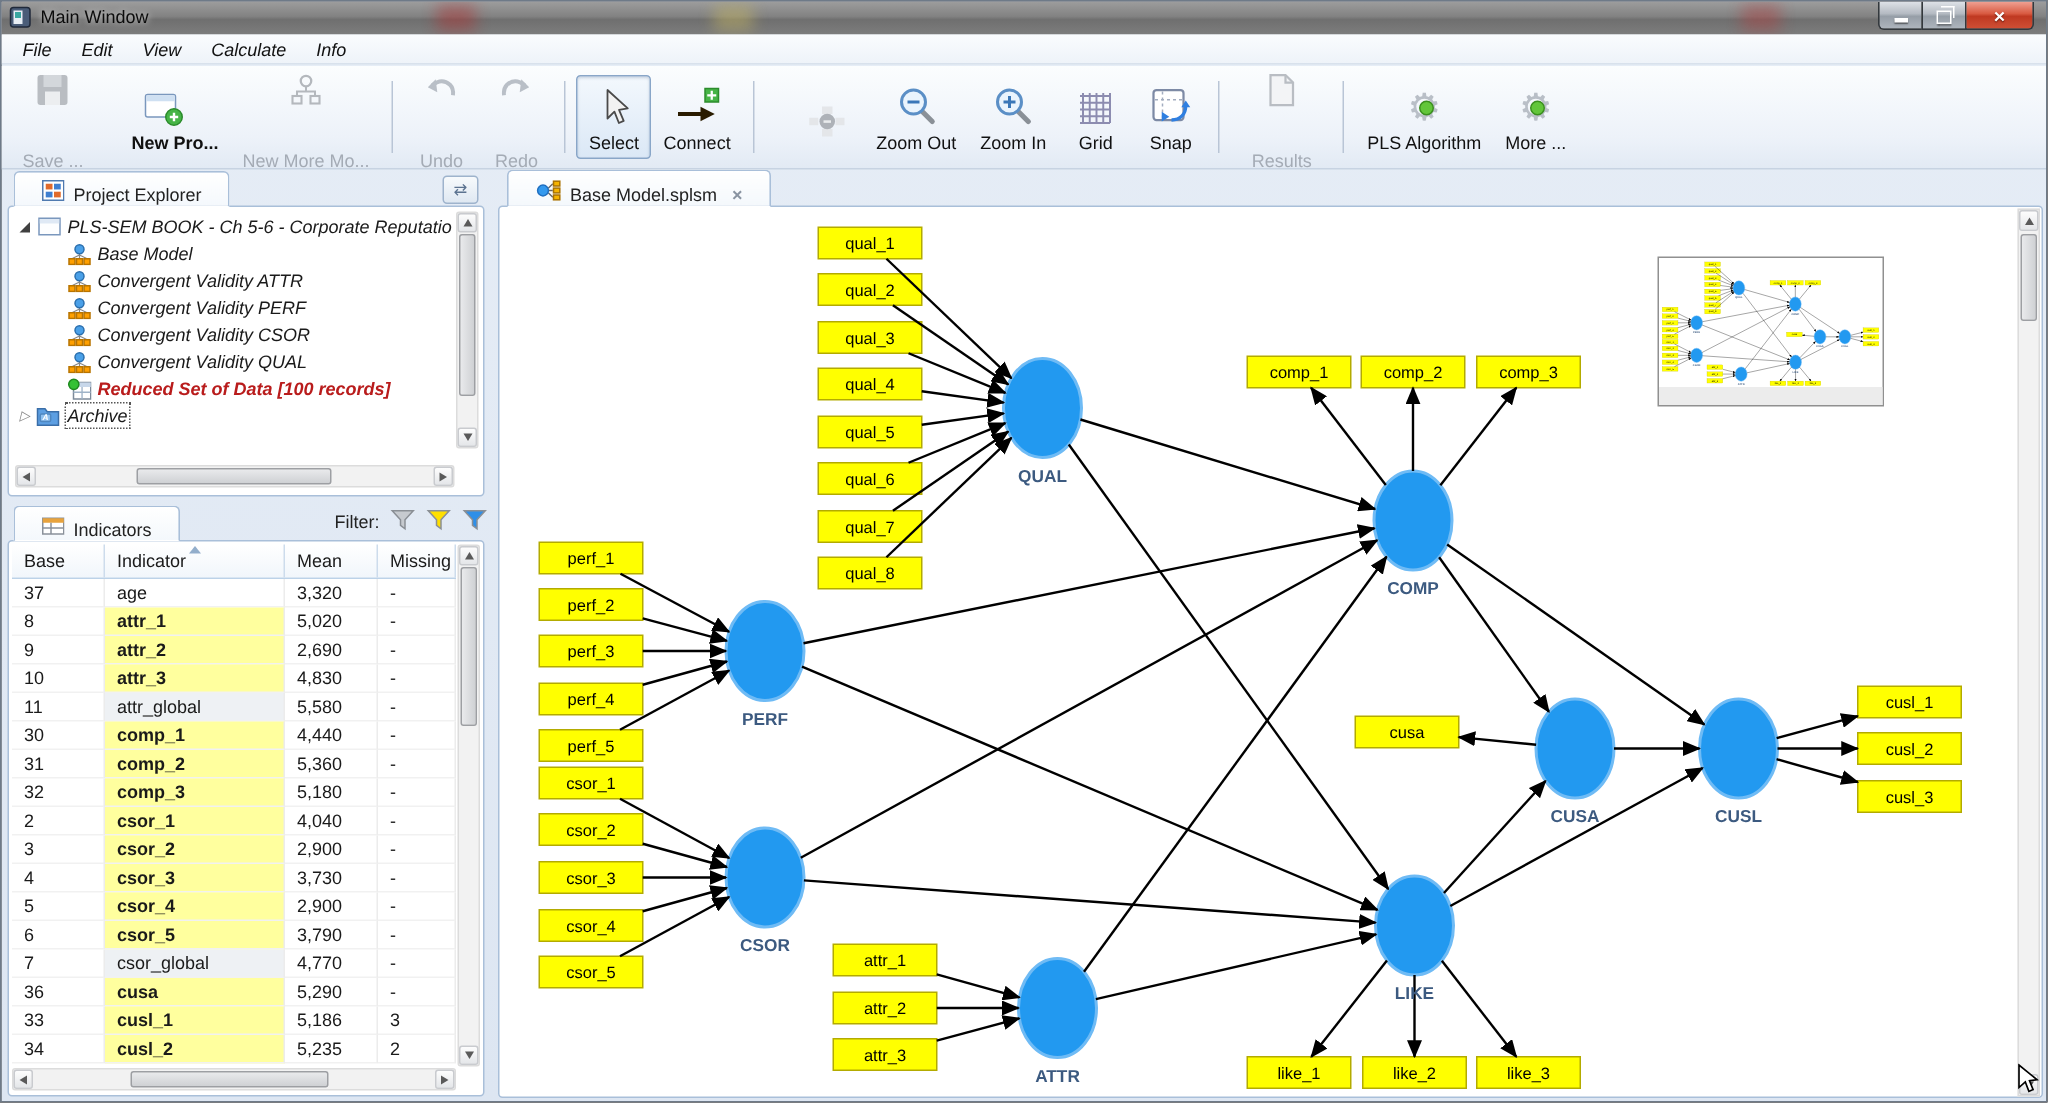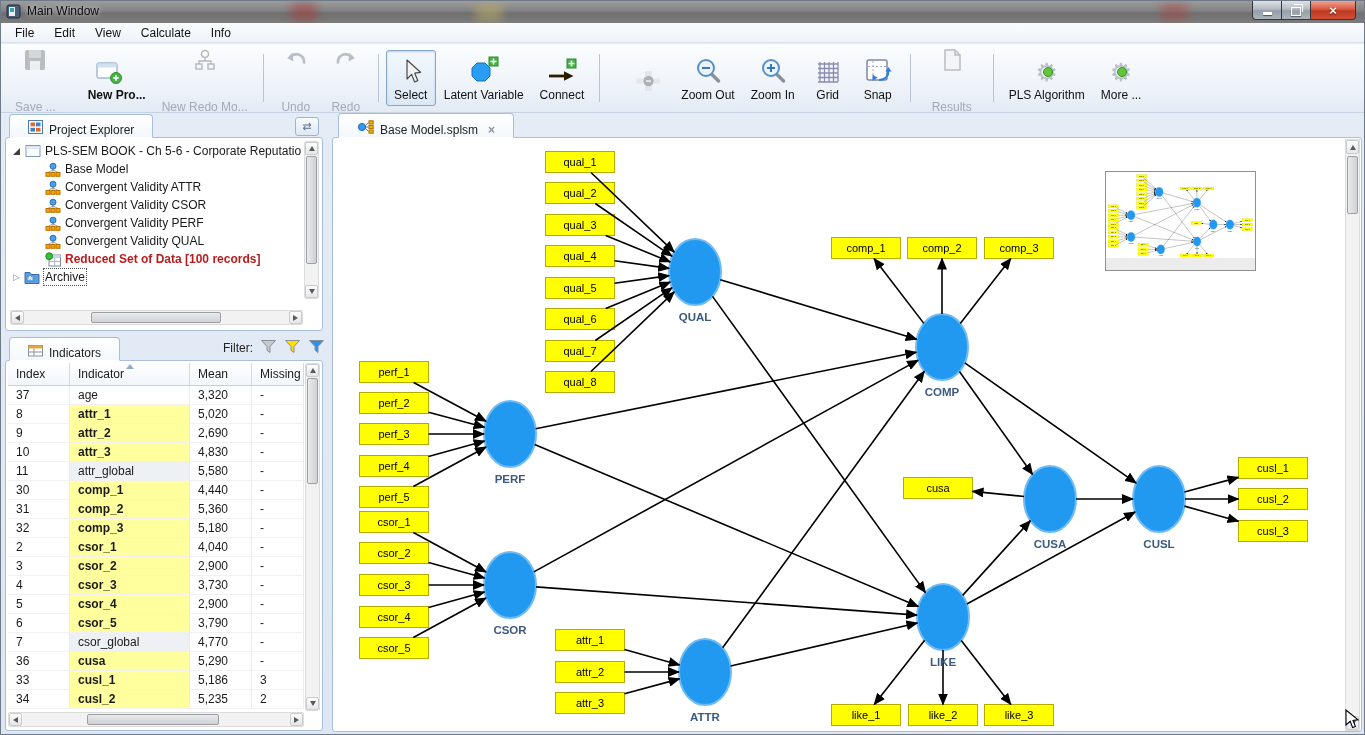--- a/index.html
+++ b/index.html
@@ -17,21 +17,21 @@
   .wc.min{border-radius:0 0 0 4px;border-right:none;}
   .wc.res{border-right:none;}
   .wc.close{width:46px;background:linear-gradient(#f0a294,#d85a41 45%,#bf3921 55%,#cf4f35);border-radius:0 0 4px 0;}
   .glyph-min{width:9px;height:3px;background:#fff;box-shadow:0 1px 1px rgba(0,0,0,.5);margin-top:6px;}
   .glyph-res{position:relative;width:8px;height:7px;border:1px solid #fff;box-shadow:0 1px 1px rgba(0,0,0,.4);margin-top:3px;}
   .glyph-res::before{content:'';position:absolute;left:2px;top:-4px;width:8px;height:7px;border:1px solid #fff;border-bottom:none;border-left:none;}
   .glyph-close{color:#fff;font-size:13px;font-weight:bold;text-shadow:0 1px 1px #5a0f00;line-height:17px;}
   
   .menubar{position:absolute;left:0;top:22px;width:100%;height:20px;background:linear-gradient(#fafcfe,#eef3f9);
     border-bottom:1px solid #d8e1ec;display:flex;align-items:center;padding-left:4px;box-sizing:border-box;}
-  .menu-item{font-size:12px;color:#111;padding:2px 10px;}
+  .menu-item{font-size:12px;color:#111;padding:2px 10px;font-style:italic;}
   
   .toolbar{position:absolute;left:0;top:43px;width:100%;height:69px;display:flex;align-items:center;
     background:linear-gradient(#fbfdfe,#edf2f9 70%,#e2eaf4);border-bottom:1px solid #c7d3e2;padding-left:6px;box-sizing:border-box;}
   .tb-btn{display:flex;flex-direction:column;align-items:center;justify-content:flex-end;gap:3px;
     padding:4px 7px 3px 7px;border:1px solid transparent;border-radius:3px;min-width:34px;}
   .tb-btn .tb-ic{height:30px;display:flex;align-items:flex-end;justify-content:center;position:relative;}
   .tb-label{font-size:12px;color:#111;white-space:nowrap;}
   .tb-label.bold{font-weight:bold;padding-left:16px;}
   .tb-btn.disabled .tb-label{color:#a4abb5;margin-top:24px;}
   .tb-btn.selected{border:1px solid #89a6c8;background:linear-gradient(#f3f8fd,#dbe8f6);box-shadow:inset 0 1px 2px rgba(60,90,130,.25);}
@@ -42,21 +42,21 @@
   #toolbar .tb-btn[data-name="pan-button"]{margin-left:16px;}
   #toolbar .tb-btn[data-name="results-button"]{margin:0 6px;}
   
   .panel-body{position:absolute;background:#fff;border:1px solid #a9bfd9;border-radius:3px;box-sizing:border-box;}
   .ptab{position:absolute;height:24px;background:linear-gradient(#ffffff,#f4f8fc);border:1px solid #a9bfd9;border-bottom:1px solid #fff;
     border-radius:4px 4px 0 0;display:flex;align-items:flex-end;gap:6px;padding:0 18px;font-size:12px;color:#222;z-index:3;box-sizing:border-box;}
   .ptab .close-x{color:#8a94a2;font-size:12px;font-weight:bold;margin-left:4px;}
   .header-btn{position:absolute;width:22px;height:17px;border:1px solid #9eb3cc;border-radius:3px;z-index:3;
     background:linear-gradient(#f7fafc,#dfe8f2);display:flex;align-items:center;justify-content:center;font-size:11px;color:#5c7390;}
   
-  .tree-row{display:flex;align-items:center;height:18px;gap:4px;font-size:12px;color:#1a1a1a;white-space:nowrap;overflow:hidden;}
+  .tree-row{display:flex;align-items:center;height:18px;gap:4px;font-size:12px;color:#1a1a1a;white-space:nowrap;overflow:hidden;font-style:italic;}
   .tree-row .ticon{width:17px;display:flex;justify-content:center;flex:none;}
   .tree-row.lvl0{padding-left:5px;}
   .tree-row.lvl1{padding-left:25px;}
   .exp-open{width:0;height:0;border-bottom:7px solid #404040;border-left:7px solid transparent;flex:none;}
   .exp-closed{font-size:9px;color:#8a8a8a;flex:none;line-height:9px;}
   .exp-none{width:7px;flex:none;}
   .tree-label.active-green{color:#b91c1c;font-weight:bold;}
   .tree-label.focused{outline:1px dotted #555;outline-offset:1px;}
   
   .filter-group{position:absolute;left:222px;top:338px;z-index:4;display:flex;align-items:center;gap:7px;font-size:12px;color:#222;}
@@ -147,21 +147,21 @@
       </div>
       <div class="tb-btn disabled" data-name="new-path-model-button">
         <span class="tb-ic" data-name="new-path-model-icon">
           <svg width="26" height="26" viewBox="0 0 26 26">
             <circle cx="13" cy="7" r="3.5" fill="none" stroke="#b4b8bd" stroke-width="1.5"></circle>
             <path d="M13 10.5v3.5M13 14h-6v3M13 14h6v3" stroke="#b4b8bd" stroke-width="1.3" fill="none"></path>
             <rect x="4" y="17" width="6" height="5" fill="none" stroke="#b4b8bd" stroke-width="1.4"></rect>
             <rect x="16" y="17" width="6" height="5" fill="none" stroke="#b4b8bd" stroke-width="1.4"></rect>
           </svg>
         </span>
-        <span class="tb-label" data-name="toolbar-label">New Redo Mo...</span>
+        <span class="tb-label" data-name="toolbar-label">New More Mo...</span>
       </div>
       <div class="tb-sep" data-name="toolbar-separator"></div>
       <div class="tb-btn disabled" data-name="undo-button">
         <span class="tb-ic" data-name="undo-icon">
           <svg width="26" height="26" viewBox="0 0 26 26">
             <path d="M7 10 Q13.5 4.5 19 9.5 Q21.5 12 21 16.5" fill="none" stroke="#b9bfc7" stroke-width="2.6"></path>
             <path d="M10.5 14.5 L4.2 11.2 L9.5 5.8 Z" fill="#b9bfc7"></path>
           </svg>
         </span>
         <span class="tb-label" data-name="toolbar-label">Undo</span>
@@ -176,30 +176,20 @@
         <span class="tb-label" data-name="toolbar-label">Redo</span>
       </div>
       <div class="tb-sep" data-name="toolbar-separator"></div>
       <div class="tb-btn selected" data-name="select-button">
         <span class="tb-ic" data-name="select-icon">
           <svg width="24" height="27" viewBox="0 0 24 27">
             <path d="M8 2 L8 21 L12.6 16.4 L15.6 24 L18.8 22.6 L15.7 15.2 L21.5 14.3 Z" fill="#f2f2f2" stroke="#4a4a4a" stroke-width="1.2" stroke-linejoin="round"></path>
           </svg>
         </span>
         <span class="tb-label" data-name="toolbar-label">Select</span>
-      </div>
-      <div class="tb-btn" data-name="latent-variable-button">
-        <span class="tb-ic" data-name="latent-variable-icon">
-          <svg width="31" height="29" viewBox="0 0 31 29">
-            <polygon points="9,7 17,7 22,12 22,20 17,25 9,25 4,20 4,12" fill="#2a9df4" stroke="#1272bd"></polygon>
-            <rect x="21" y="1" width="9" height="9" fill="#46b446" stroke="#2c8c2c"></rect>
-            <path d="M25.5 2.5v6M22.5 5.5h6" stroke="#fff" stroke-width="1.5"></path>
-          </svg>
-        </span>
-        <span class="tb-label" data-name="toolbar-label">Latent Variable</span>
       </div>
       <div class="tb-btn" data-name="connect-button">
         <span class="tb-ic" data-name="connect-icon">
           <svg width="31" height="27" viewBox="0 0 31 27">
             <rect x="21" y="1" width="9" height="9" fill="#46b446" stroke="#2c8c2c"></rect>
             <path d="M25.5 2.5v6M22.5 5.5h6" stroke="#fff" stroke-width="1.5"></path>
             <path d="M3 18h16" stroke="#2a1c00" stroke-width="2.8"></path>
             <path d="M18 13.2 L27.5 18 L18 22.8 Z" fill="#2a1c00"></path>
           </svg>
         </span>
@@ -331,45 +321,45 @@
             <svg width="16" height="15" viewBox="0 0 16 15">
               <path d="M8 7v3M8 8l-4.8 2.3M8 8l4.8 2.3" stroke="#888" stroke-width="0.8" fill="none"></path>
               <circle cx="8" cy="4.2" r="3" fill="#4aa0e8" stroke="#2b6fae"></circle>
               <rect x="1" y="10.5" width="4" height="3.8" fill="#ffa000" stroke="#b87400"></rect>
               <rect x="6" y="10.5" width="4" height="3.8" fill="#ffa000" stroke="#b87400"></rect>
               <rect x="11" y="10.5" width="4" height="3.8" fill="#ffa000" stroke="#b87400"></rect>
             </svg>
           </span>
           <span class="tree-label" data-name="tree-item-label">Convergent Validity ATTR</span>
         </div>
+        <div class="tree-row lvl1" data-name="tree-item-convergent-validity-perf">
+          <span class="exp-none" data-name="expander-spacer"></span>
+          <span class="ticon" data-name="model-icon">
+            <svg width="16" height="15" viewBox="0 0 16 15">
+              <path d="M8 7v3M8 8l-4.8 2.3M8 8l4.8 2.3" stroke="#888" stroke-width="0.8" fill="none"></path>
+              <circle cx="8" cy="4.2" r="3" fill="#4aa0e8" stroke="#2b6fae"></circle>
+              <rect x="1" y="10.5" width="4" height="3.8" fill="#ffa000" stroke="#b87400"></rect>
+              <rect x="6" y="10.5" width="4" height="3.8" fill="#ffa000" stroke="#b87400"></rect>
+              <rect x="11" y="10.5" width="4" height="3.8" fill="#ffa000" stroke="#b87400"></rect>
+            </svg>
+          </span>
+          <span class="tree-label" data-name="tree-item-label">Convergent Validity PERF</span>
+        </div>
         <div class="tree-row lvl1" data-name="tree-item-convergent-validity-csor">
           <span class="exp-none" data-name="expander-spacer"></span>
           <span class="ticon" data-name="model-icon">
             <svg width="16" height="15" viewBox="0 0 16 15">
               <path d="M8 7v3M8 8l-4.8 2.3M8 8l4.8 2.3" stroke="#888" stroke-width="0.8" fill="none"></path>
               <circle cx="8" cy="4.2" r="3" fill="#4aa0e8" stroke="#2b6fae"></circle>
               <rect x="1" y="10.5" width="4" height="3.8" fill="#ffa000" stroke="#b87400"></rect>
               <rect x="6" y="10.5" width="4" height="3.8" fill="#ffa000" stroke="#b87400"></rect>
               <rect x="11" y="10.5" width="4" height="3.8" fill="#ffa000" stroke="#b87400"></rect>
             </svg>
           </span>
           <span class="tree-label" data-name="tree-item-label">Convergent Validity CSOR</span>
-        </div>
-        <div class="tree-row lvl1" data-name="tree-item-convergent-validity-perf">
-          <span class="exp-none" data-name="expander-spacer"></span>
-          <span class="ticon" data-name="model-icon">
-            <svg width="16" height="15" viewBox="0 0 16 15">
-              <path d="M8 7v3M8 8l-4.8 2.3M8 8l4.8 2.3" stroke="#888" stroke-width="0.8" fill="none"></path>
-              <circle cx="8" cy="4.2" r="3" fill="#4aa0e8" stroke="#2b6fae"></circle>
-              <rect x="1" y="10.5" width="4" height="3.8" fill="#ffa000" stroke="#b87400"></rect>
-              <rect x="6" y="10.5" width="4" height="3.8" fill="#ffa000" stroke="#b87400"></rect>
-              <rect x="11" y="10.5" width="4" height="3.8" fill="#ffa000" stroke="#b87400"></rect>
-            </svg>
-          </span>
-          <span class="tree-label" data-name="tree-item-label">Convergent Validity PERF</span>
         </div>
         <div class="tree-row lvl1" data-name="tree-item-convergent-validity-qual">
           <span class="exp-none" data-name="expander-spacer"></span>
           <span class="ticon" data-name="model-icon">
             <svg width="16" height="15" viewBox="0 0 16 15">
               <path d="M8 7v3M8 8l-4.8 2.3M8 8l4.8 2.3" stroke="#888" stroke-width="0.8" fill="none"></path>
               <circle cx="8" cy="4.2" r="3" fill="#4aa0e8" stroke="#2b6fae"></circle>
               <rect x="1" y="10.5" width="4" height="3.8" fill="#ffa000" stroke="#b87400"></rect>
               <rect x="6" y="10.5" width="4" height="3.8" fill="#ffa000" stroke="#b87400"></rect>
               <rect x="11" y="10.5" width="4" height="3.8" fill="#ffa000" stroke="#b87400"></rect>
@@ -439,21 +429,21 @@
             <path d="M1.5 1.5 h14 l-5.5 6 v6 l-3 -2.2 v-3.8 z" fill="#ffdf00" stroke="#8a8f95"></path>
           </svg></span>
         <span data-name="filter-funnel-blue-icon"><svg width="17" height="15" viewBox="0 0 17 15">
             <path d="M1.5 1.5 h14 l-5.5 6 v6 l-3 -2.2 v-3.8 z" fill="#2f8fe8" stroke="#8a8f95"></path>
           </svg></span>
       </span>
   </div>
   <div class="panel-body" style="left:4px;top:359px;width:318px;height:371px;" data-name="indicators-panel">
     <div class="ind-table" id="indTable" data-name="indicators-table">
         <div class="th-row" data-name="table-header-row">
-          <div class="th c0" data-name="column-header-index">Index</div>
+          <div class="th c0" data-name="column-header-index">Base</div>
           <div class="th c1" data-name="column-header-indicator">Indicator<span class="sort-arrow" data-name="sort-ascending-icon"></span></div>
           <div class="th c2" data-name="column-header-mean">Mean</div>
           <div class="th c3" data-name="column-header-missing">Missing</div>
         </div>
         <div class="tr" data-name="table-row-age">
           <div class="td c0" data-name="index-cell">37</div>
           <div class="td c1" data-name="indicator-cell">age</div>
           <div class="td c2" data-name="mean-cell">3,320</div>
           <div class="td c3" data-name="missing-cell">-</div>
         </div>

